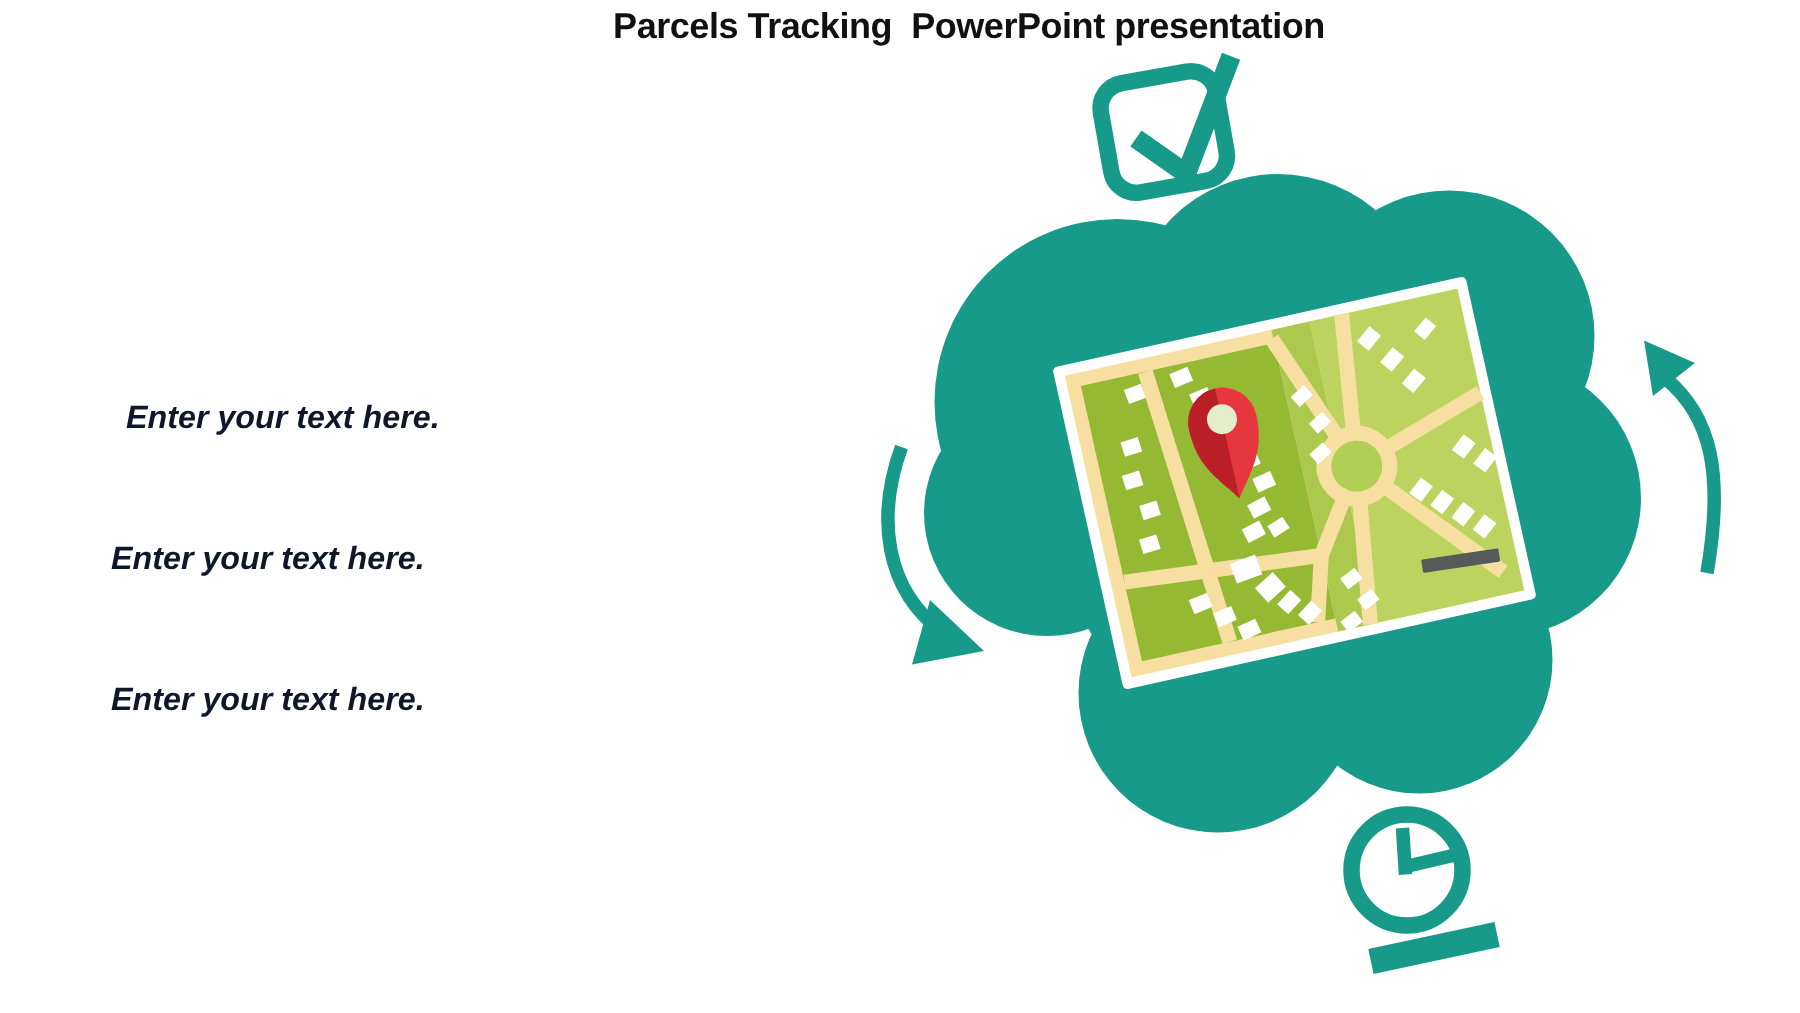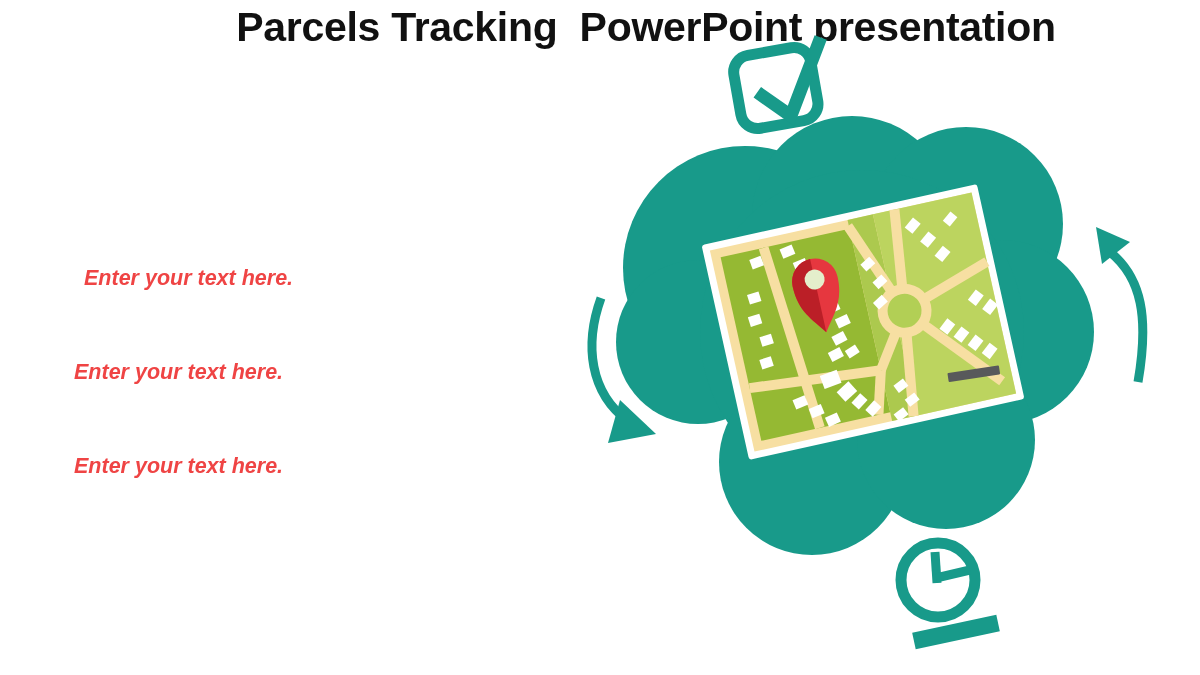--- a/index.html
+++ b/index.html
@@ -8,32 +8,32 @@
     width:1200px;height:675px;
     background:#ffffff;
     overflow:hidden;
     font-family:"Liberation Sans", sans-serif;
   }
   .slide-title{
     position:absolute;
     left:96px;top:4px;width:1100px;
     margin:0;
     text-align:center;
-    font-size:41px;
+    font-size:24px;
     font-weight:bold;
     letter-spacing:-0.3px;
     color:#111111;
     white-space:pre;
   }
   .text-placeholder{
     position:absolute;
     font-size:21.5px;
     font-weight:bold;
     font-style:italic;
-    color:#ef4444;
+    color:#0f172a;
     white-space:pre;
     cursor:text;
   }
   .tp-1{left:84px;top:266px;}
   .tp-2{left:74px;top:360px;}
   .tp-3{left:74px;top:454px;}
   svg.art{position:absolute;left:0;top:0;width:1200px;height:675px;}
 </style>
 </head>
 <body>

